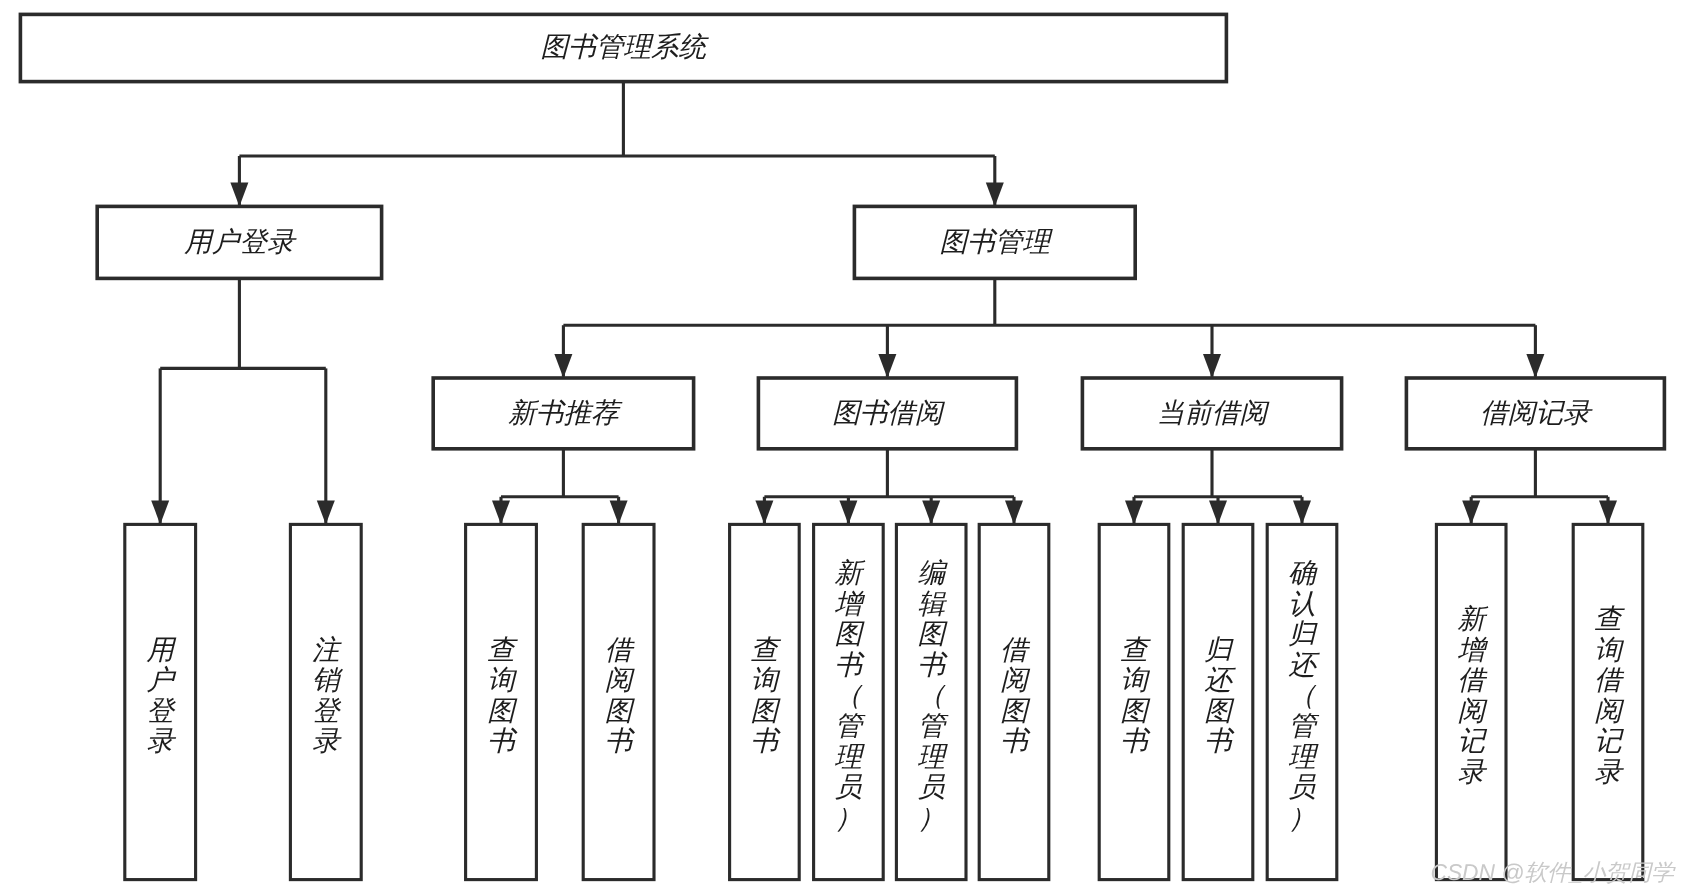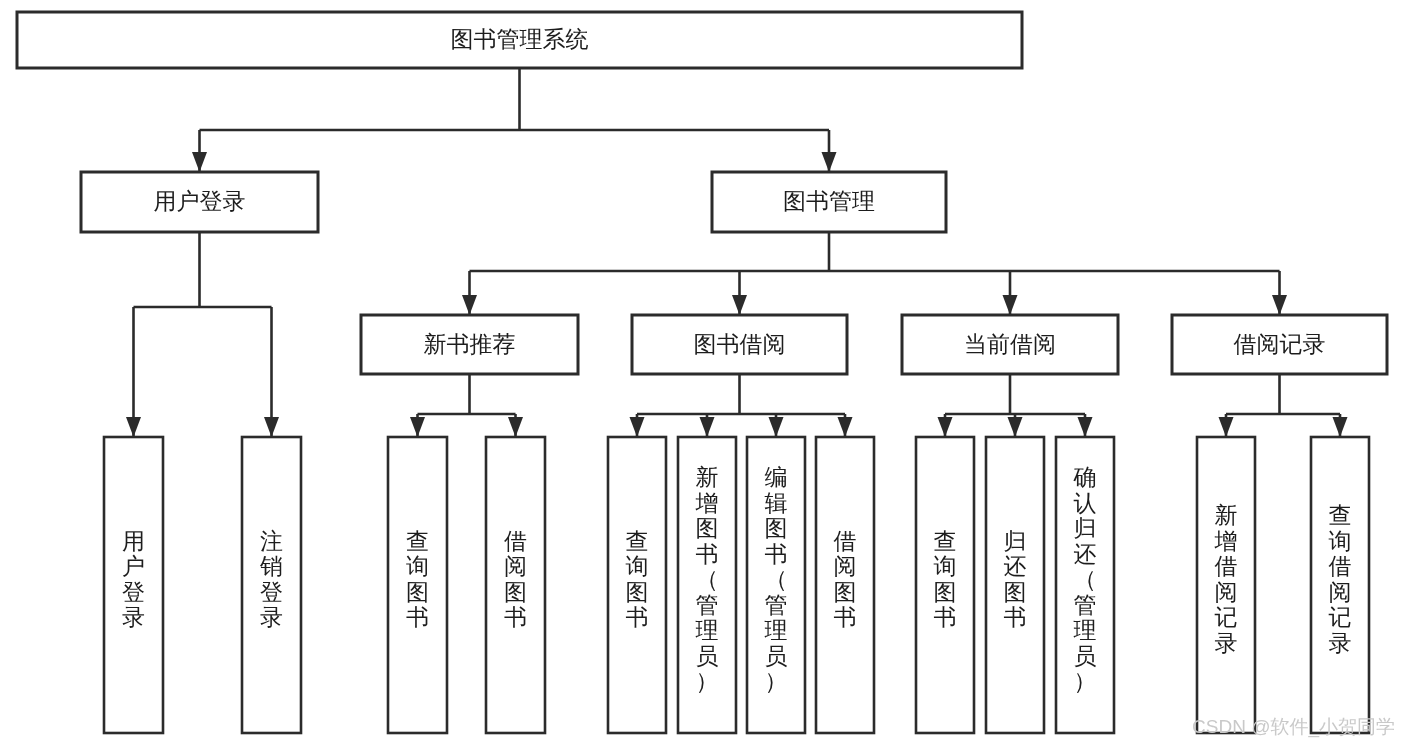--- a/index.html
+++ b/index.html
@@ -10,20 +10,21 @@
   }
   body {
     font-family: "Liberation Sans", "DejaVu Sans", sans-serif;
   }
   #diagram-root {
     position: relative;
     width: 1405px;
     height: 747px;
     background: #ffffff;
     overflow: hidden;
+    font-style: italic;
   }
   svg.diagram-canvas {
     position: absolute;
     top: 0;
     left: 0;
     width: 1405px;
     height: 747px;
     display: block;
   }
   .node-box {

